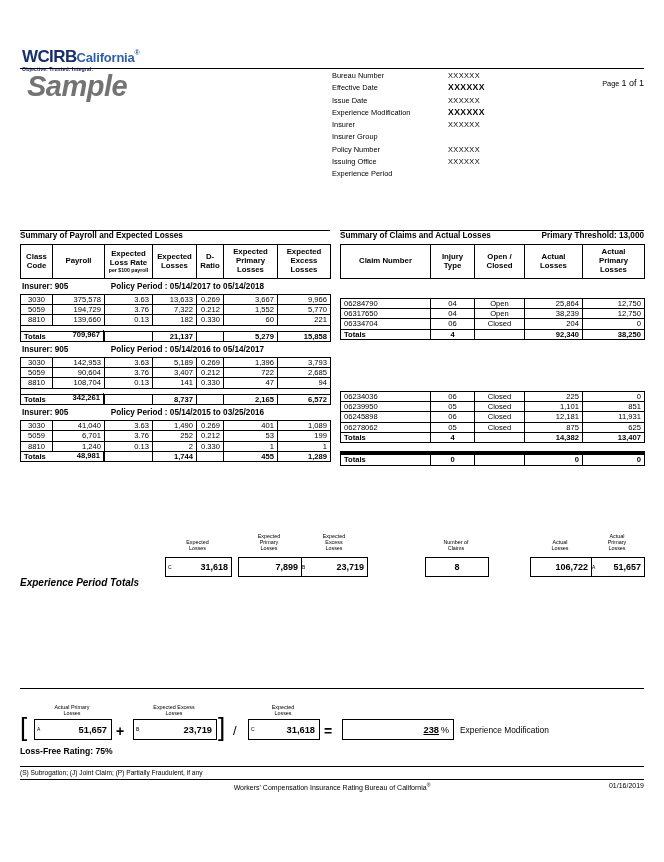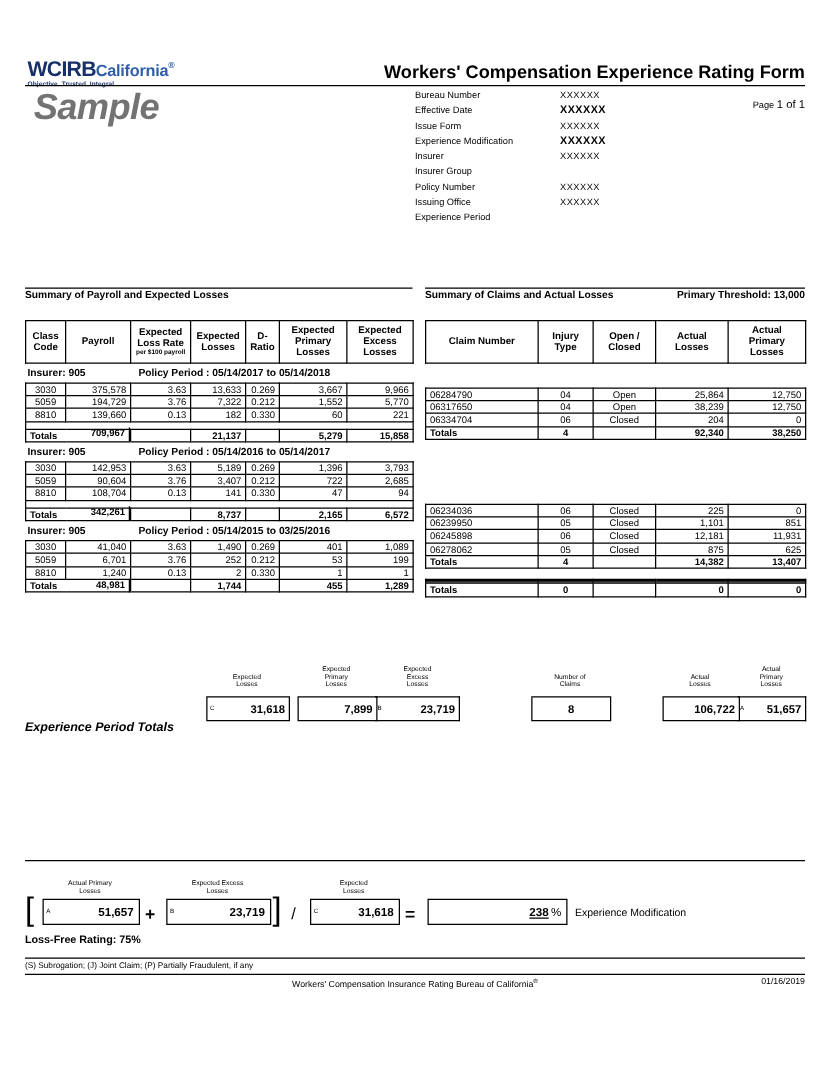--- a/index.html
+++ b/index.html
@@ -24,21 +24,21 @@
   .meta{position:absolute;left:332px;top:71px;font-size:7.4px;color:#000;}
   .meta-row{position:relative;height:12.3px;}
   .meta-lbl{position:absolute;left:0;top:0;white-space:nowrap;}
   .meta-val{position:absolute;left:116px;top:0;letter-spacing:0.4px;}
   .meta-val.b{font-weight:bold;font-size:8.6px;top:-1px;}
   .pageof{position:absolute;right:20px;top:78px;font-size:7.4px;}
   .pageof b{font-size:9px;font-weight:normal;}
 
   
   .sec{position:absolute;font-size:7.6px;color:#000;}
-  .sec-title{font-size:8.2px;font-weight:bold;margin-bottom:16px;}
+  .sec-title{font-size:8.2px;font-weight:bold;margin-bottom:4px;}
   .rule{border-top:1.2px solid #000;}
   table.grid{border-collapse:collapse;table-layout:fixed;}
   table.grid td,table.grid th{border:0.8px solid #000;padding:0;}
   .ch{font-size:7.8px;font-weight:bold;text-align:center;line-height:9.2px;
       padding:2px 1px 3px 1px !important;vertical-align:middle;}
   .ch small{font-size:5.2px;display:block;line-height:6px;}
   .num{text-align:right;padding-right:3px !important;font-size:7.6px;line-height:9.3px;}
   .ctr{text-align:center;font-size:7.6px;line-height:9.3px;}
   .lft{text-align:left;padding-left:3px !important;font-size:7.6px;line-height:9.3px;}
   .tot{font-weight:bold;}
@@ -81,34 +81,33 @@
 
     <div class="logo">
       <div class="logo-main">
         <span class="logo-w">WCIRB</span><span class="logo-cal">California</span><span class="logo-reg">®</span>
       </div>
       <div class="logo-tag">Objective. Trusted. Integral.</div>
     </div>
 
     <div class="sample">Sample</div>
 
-    <div class="form-title">Workers' Compensation Experience Rating Form</div>
     <div class="rule-top"></div>
 
     <div class="meta">
       <div class="meta-row">
         <span class="meta-lbl">Bureau Number</span>
         <span class="meta-val">XXXXXX</span>
       </div>
       <div class="meta-row">
         <span class="meta-lbl">Effective Date</span>
         <span class="meta-val b">XXXXXX</span>
       </div>
       <div class="meta-row">
-        <span class="meta-lbl">Issue Form</span>
+        <span class="meta-lbl">Issue Date</span>
         <span class="meta-val">XXXXXX</span>
       </div>
       <div class="meta-row">
         <span class="meta-lbl">Experience Modification</span>
         <span class="meta-val b">XXXXXX</span>
       </div>
       <div class="meta-row">
         <span class="meta-lbl">Insurer</span>
         <span class="meta-val">XXXXXX</span>
       </div>

